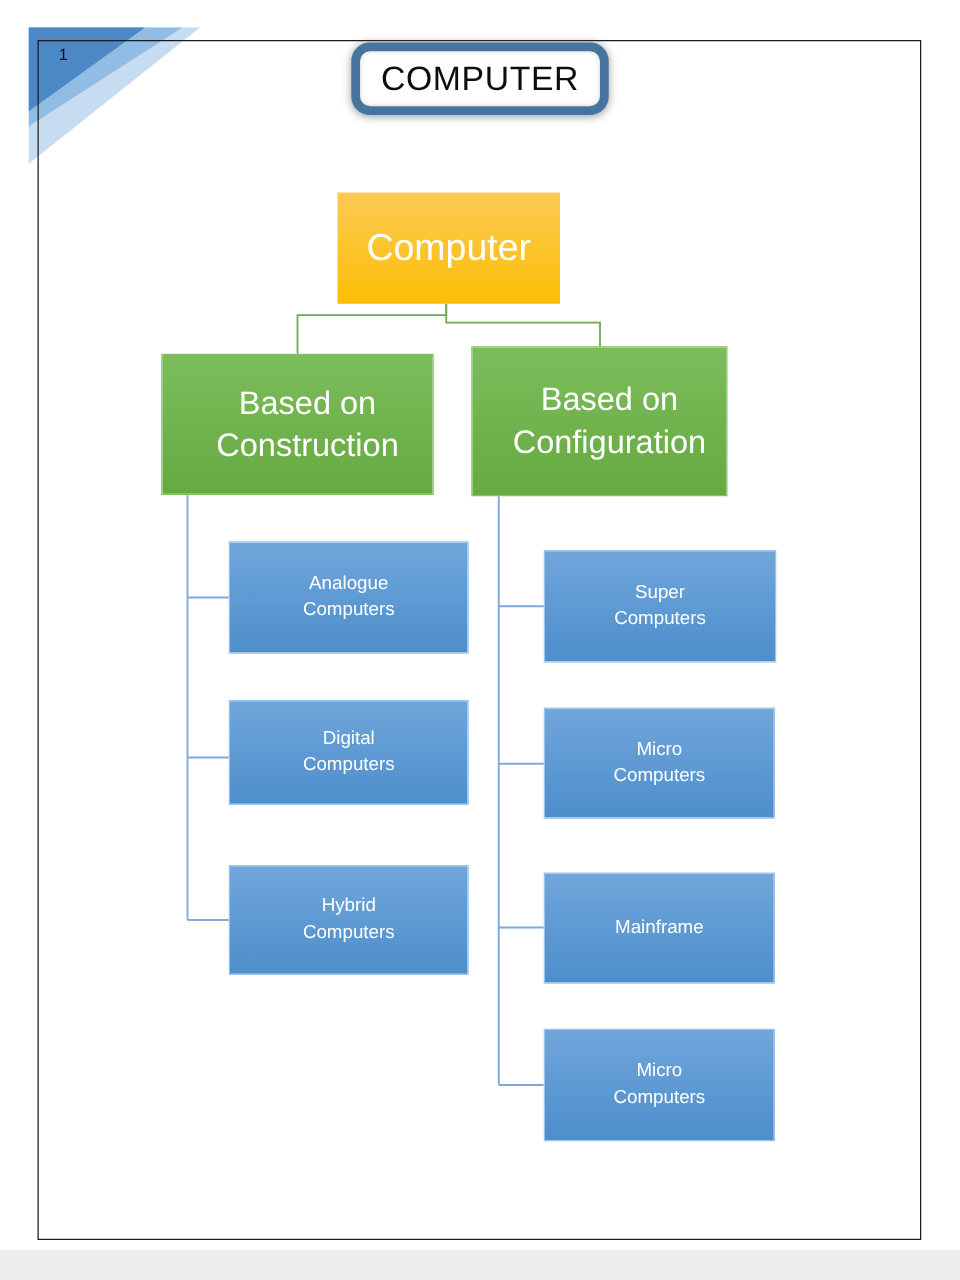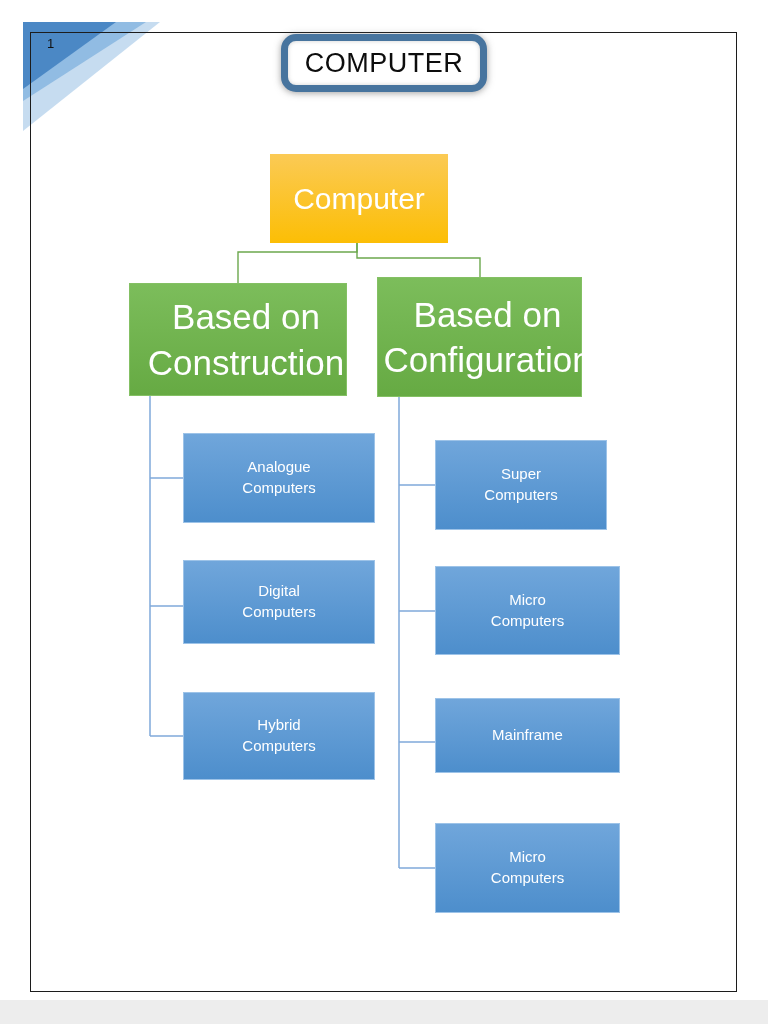--- a/index.html
+++ b/index.html
@@ -50,21 +50,21 @@
     text-align:center;color:#ffffff;
   }
   .node .lbl{white-space:pre-line;}
   .root-node{
     background:linear-gradient(180deg,var(--root-top,#FBCA55) 0%,var(--root-bottom,#FCBE05) 100%);
     font-size:30px;
   }
   .branch-node{
     background:linear-gradient(180deg,var(--branch-top,#7CBD5B) 0%,var(--branch-bottom,#66AA43) 100%);
     border:1px solid #84C064;
-    font-size:35px;line-height:1.3;padding-left:16px;
+    font-size:26px;line-height:1.3;padding-left:16px;
   }
   .leaf-node{
     background:linear-gradient(180deg,var(--leaf-top,#70A6DB) 0%,var(--leaf-bottom,#4D8ECC) 100%);
     border:1px solid #9DC3E8;
     font-size:15px;line-height:1.38;
   }
 </style>
 </head>
 <body>
 
@@ -123,30 +123,30 @@
 <div class="node leaf-node" style="left:183px;top:560px;width:192px;height:84px;">
   <span class="lbl">Digital
 Computers</span>
 </div>
 
 <div class="node leaf-node" style="left:183px;top:692px;width:192px;height:88px;">
   <span class="lbl">Hybrid
 Computers</span>
 </div>
 
-<div class="node leaf-node" style="left:435px;top:440px;width:172px;height:90px;">
+<div class="node leaf-node" style="left:435px;top:440px;width:186px;height:90px;">
   <span class="lbl">Super
 Computers</span>
 </div>
 
 <div class="node leaf-node" style="left:435px;top:566px;width:185px;height:89px;">
   <span class="lbl">Micro
 Computers</span>
 </div>
 
-<div class="node leaf-node" style="left:435px;top:698px;width:185px;height:75px;">
+<div class="node leaf-node" style="left:435px;top:698px;width:185px;height:89px;">
   <span class="lbl">Mainframe</span>
 </div>
 
 <div class="node leaf-node" style="left:435px;top:823px;width:185px;height:90px;">
   <span class="lbl">Micro
 Computers</span>
 </div>
 
 </body></html>

